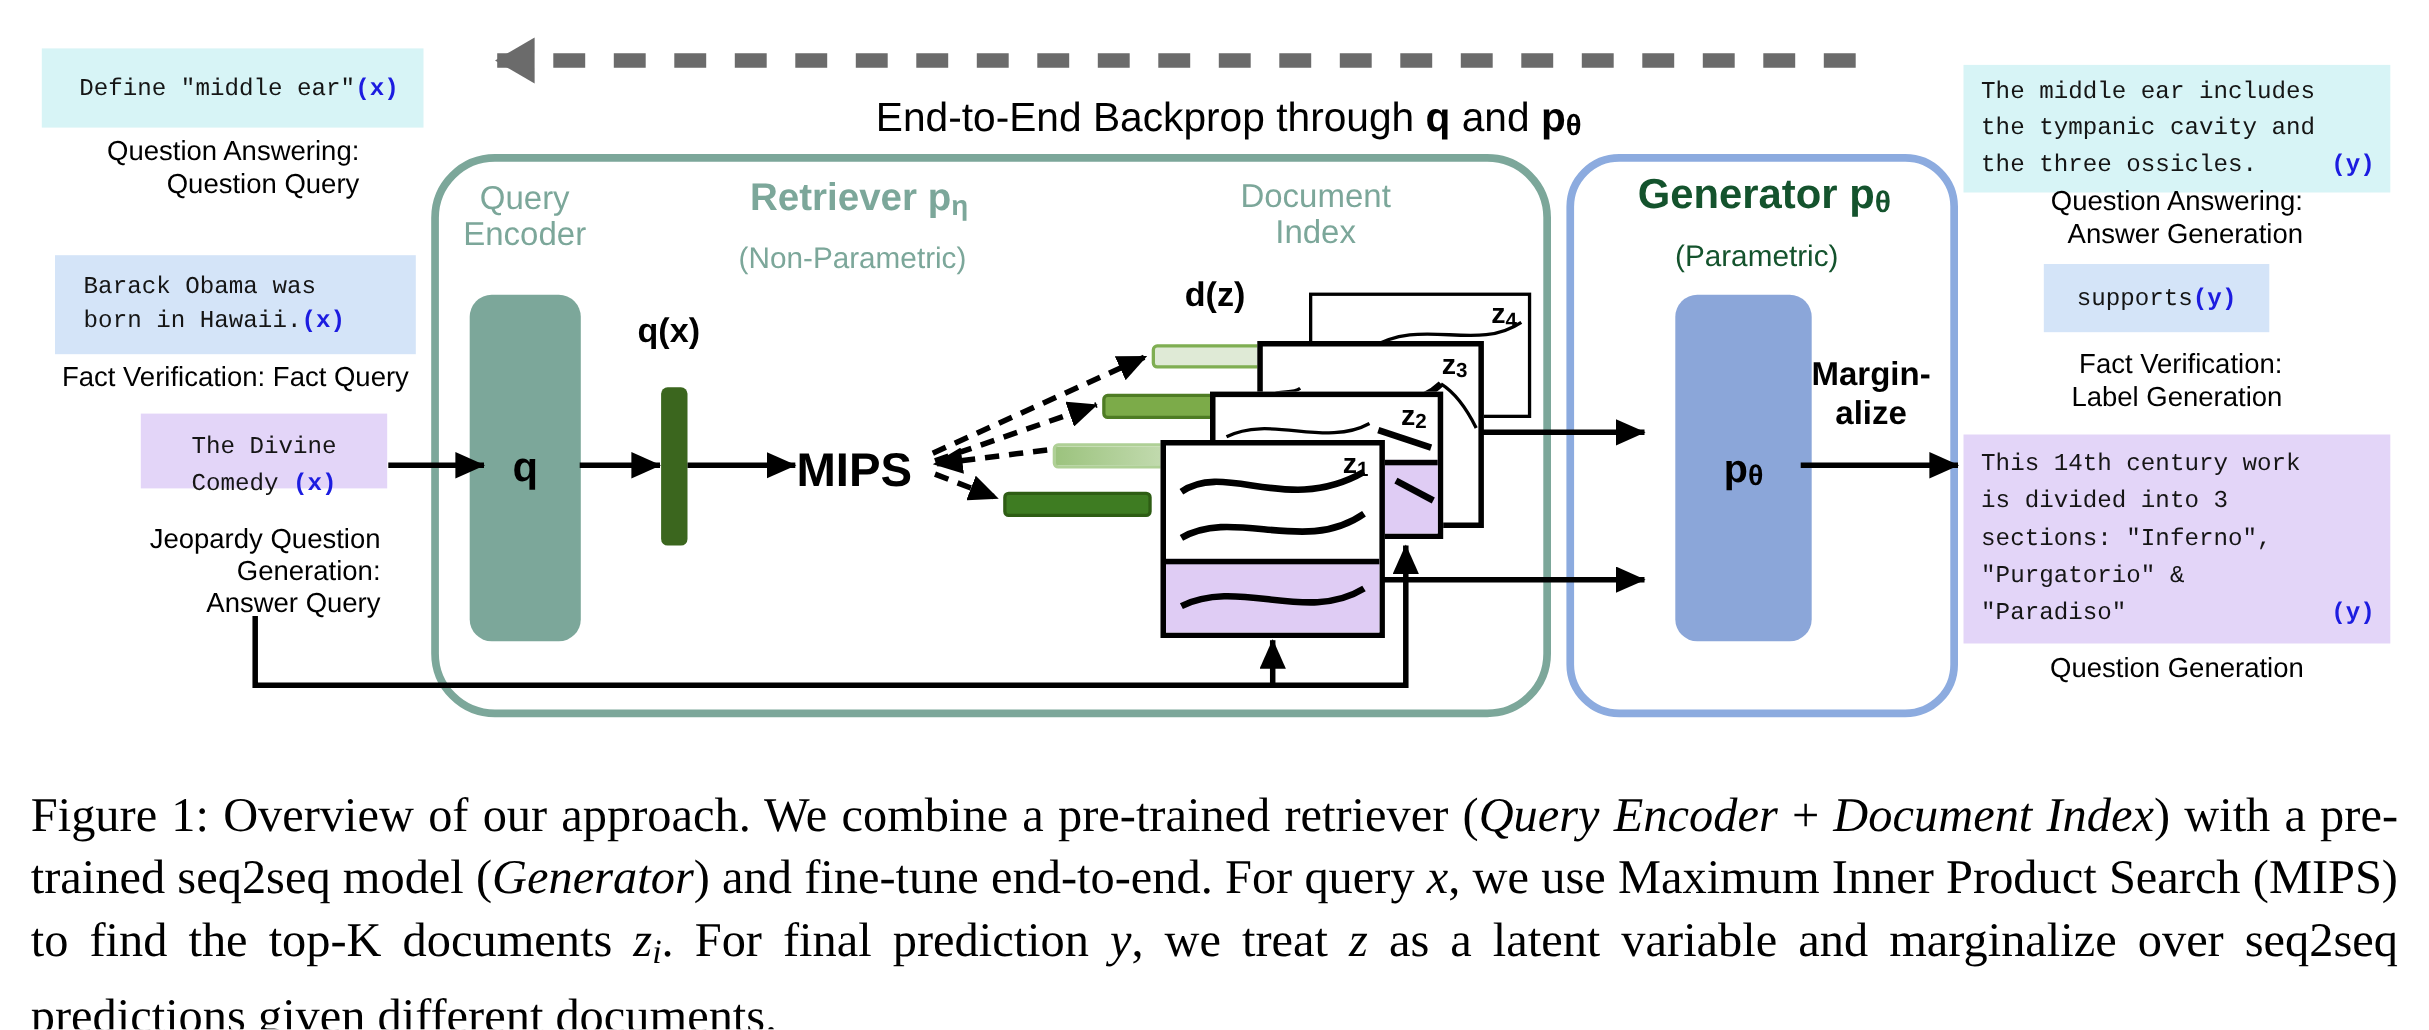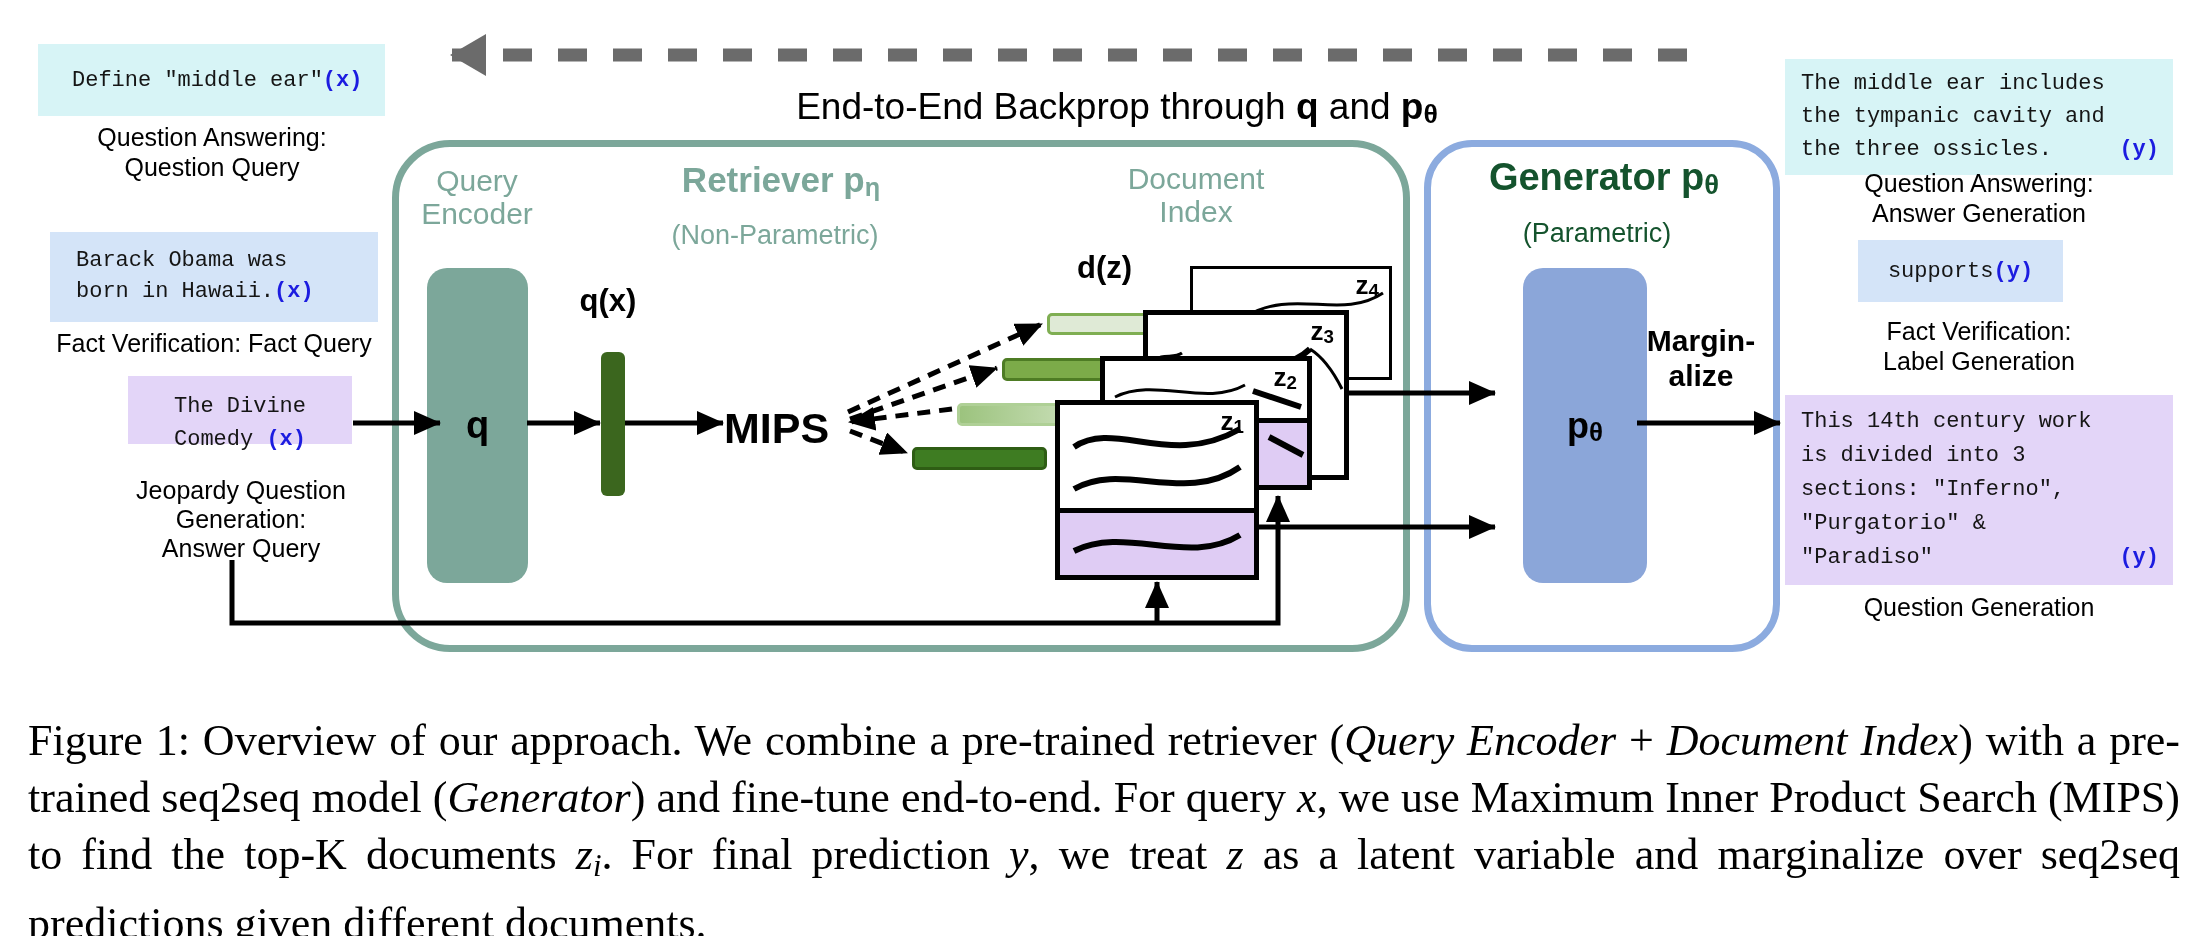--- a/index.html
+++ b/index.html
@@ -6,21 +6,21 @@
   #stage{position:relative;width:2208px;height:936px;background:#fff;overflow:hidden;
          font-family:"Liberation Sans",sans-serif;color:#000;}
   #diagram{position:absolute;left:0;top:0;width:2208px;height:660px;}
   .abs{position:absolute;}
   .mono{font-family:"Liberation Mono","DejaVu Sans Mono",monospace;font-size:22px;color:#151515;}
   .box{position:absolute;box-sizing:border-box;}
   .cyanbg{background:#d7f4f6;}
   .lbluebg{background:#d4e4f8;}
   .lpurplebg{background:#e3d5f8;}
   .tok{font-weight:700;color:#1c1ce0;}
-  .lbl{position:absolute;transform:translateX(-50%);text-align:center;font-size:25px;line-height:30px;
+  .lbl{position:absolute;transform:translateX(-50%);text-align:right;font-size:25px;line-height:30px;
        color:#000;white-space:nowrap;}
   .frame{position:absolute;box-sizing:border-box;background:transparent;}
   .retframe{border:7px solid #7ca79a;border-radius:58px;}
   .genframe{border:7px solid #8cabdf;border-radius:48px;}
   .tealtxt{color:#7ca79a;}
   .bluetxt{color:#14532d;}
   .bigttl{position:absolute;transform:translateX(-50%);font-weight:700;font-size:35px;white-space:nowrap;}
   .subttl{position:absolute;transform:translateX(-50%);font-size:27px;white-space:nowrap;}
   .twoline{position:absolute;transform:translateX(-50%);font-size:30px;line-height:33px;text-align:center;white-space:nowrap;}
   .boldlbl{position:absolute;font-weight:700;color:#000;white-space:nowrap;}

